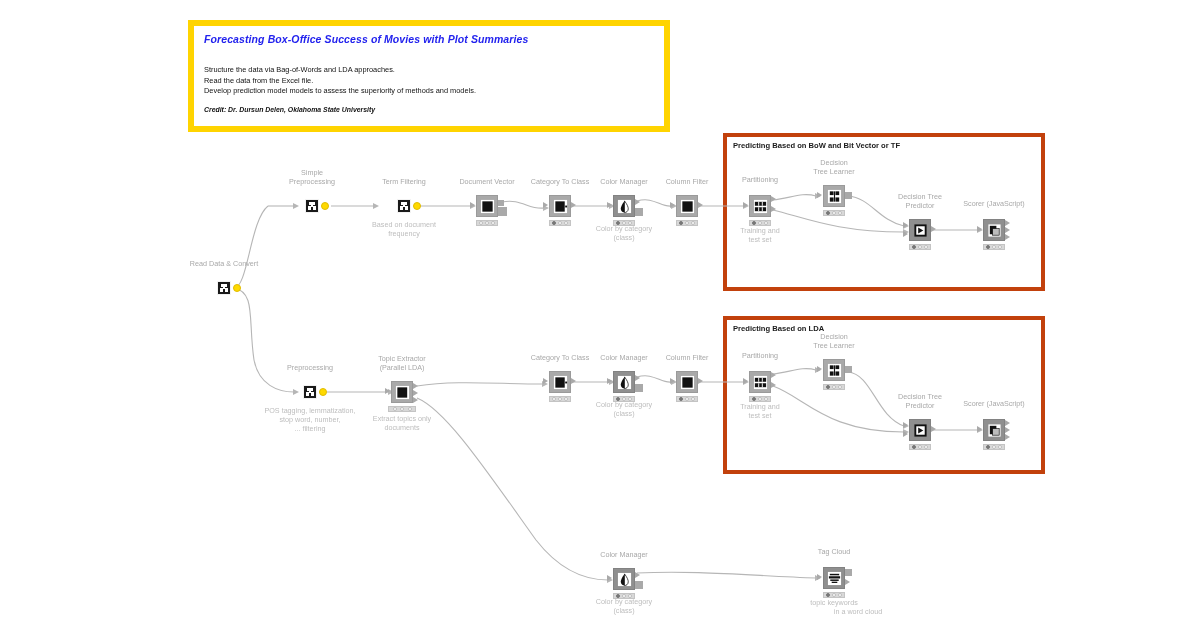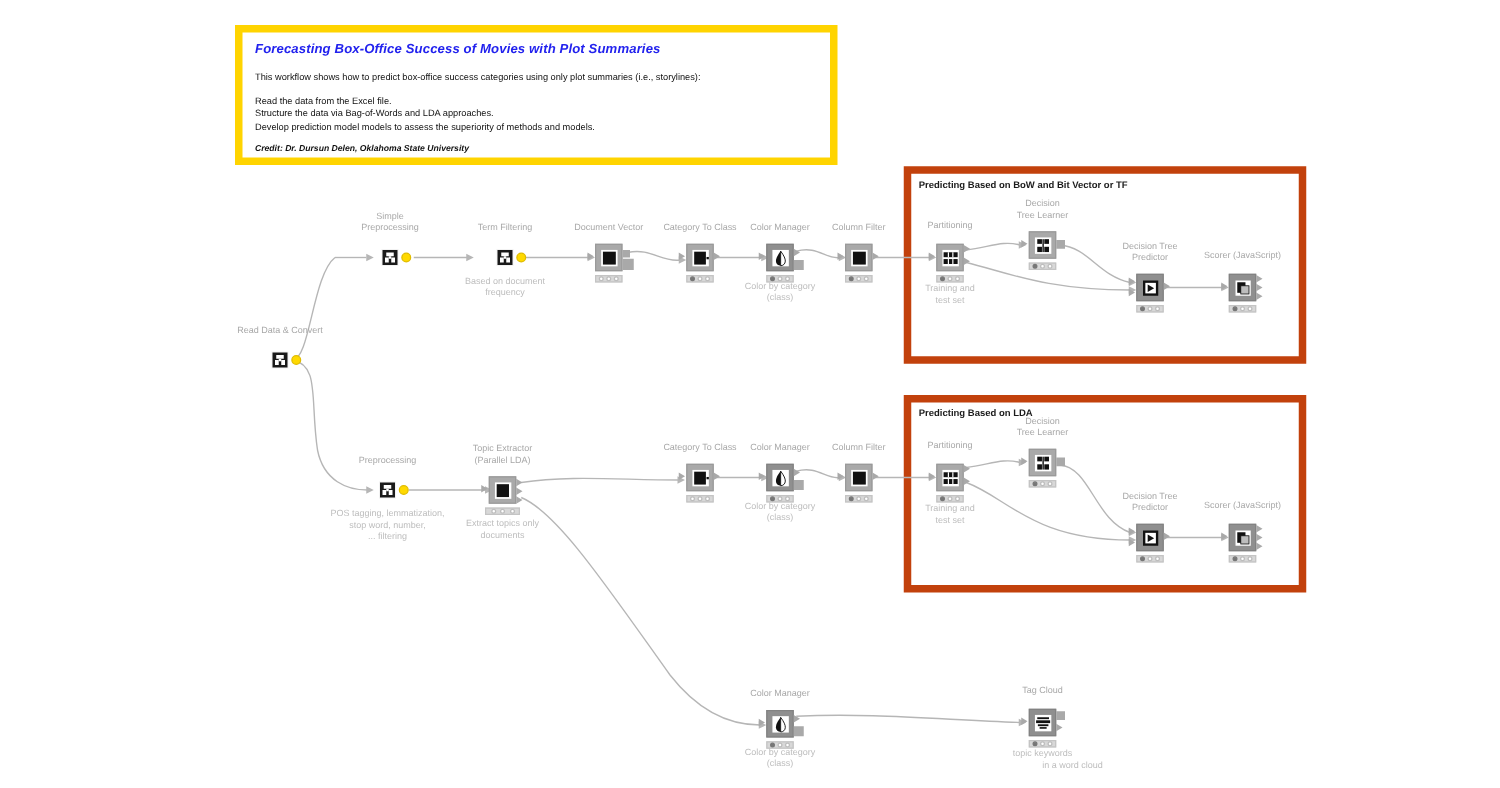--- a/index.html
+++ b/index.html
@@ -43,21 +43,21 @@
     font-weight:bold;
     font-style:italic;
     margin:0;
     line-height:10px;
   }
 
   
   .group{
     position:absolute;
     background:#ffffff;
-    border:6px solid #c2410c;
+    border:4px solid #c2410c;
     box-sizing:border-box;
   }
   .group-title{
     position:absolute;
     left:6px;top:4px;
     font-size:7.6px;
     font-weight:bold;
     color:#1b1b1b;
     white-space:nowrap;
   }
@@ -139,24 +139,23 @@
   }
 </style>
 </head>
 <body>
 
 <div id="canvas">
 
   <div class="annotation" style="left:172px;top:0px;width:482px;height:112px;">
     <div class="ann-title">Forecasting Box-Office Success of Movies with Plot Summaries</div>
     <div class="ann-spacer"></div>
-    <div class="ann-line">This workflow shows how to predict box-office success categories using only plot summaries (i.e., storylines):</div>
     <div class="ann-spacer"></div>
+    <div class="ann-line">Structure the data via Bag-of-Words and LDA approaches.</div>
     <div class="ann-line">Read the data from the Excel file.</div>
-    <div class="ann-line">Structure the data via Bag-of-Words and LDA approaches.</div>
     <div class="ann-line">Develop prediction model models to assess the superiority of methods and models.</div>
     <div class="ann-spacer"></div>
     <div class="ann-credit">Credit: Dr. Dursun Delen, Oklahoma State University</div>
   </div>
 
   <div class="group" style="left:707px;top:113px;width:322px;height:158px;">
     <div class="group-title">Predicting Based on BoW and Bit Vector or TF</div>
   </div>
 
   <div class="group" style="left:707px;top:296px;width:322px;height:158px;">

